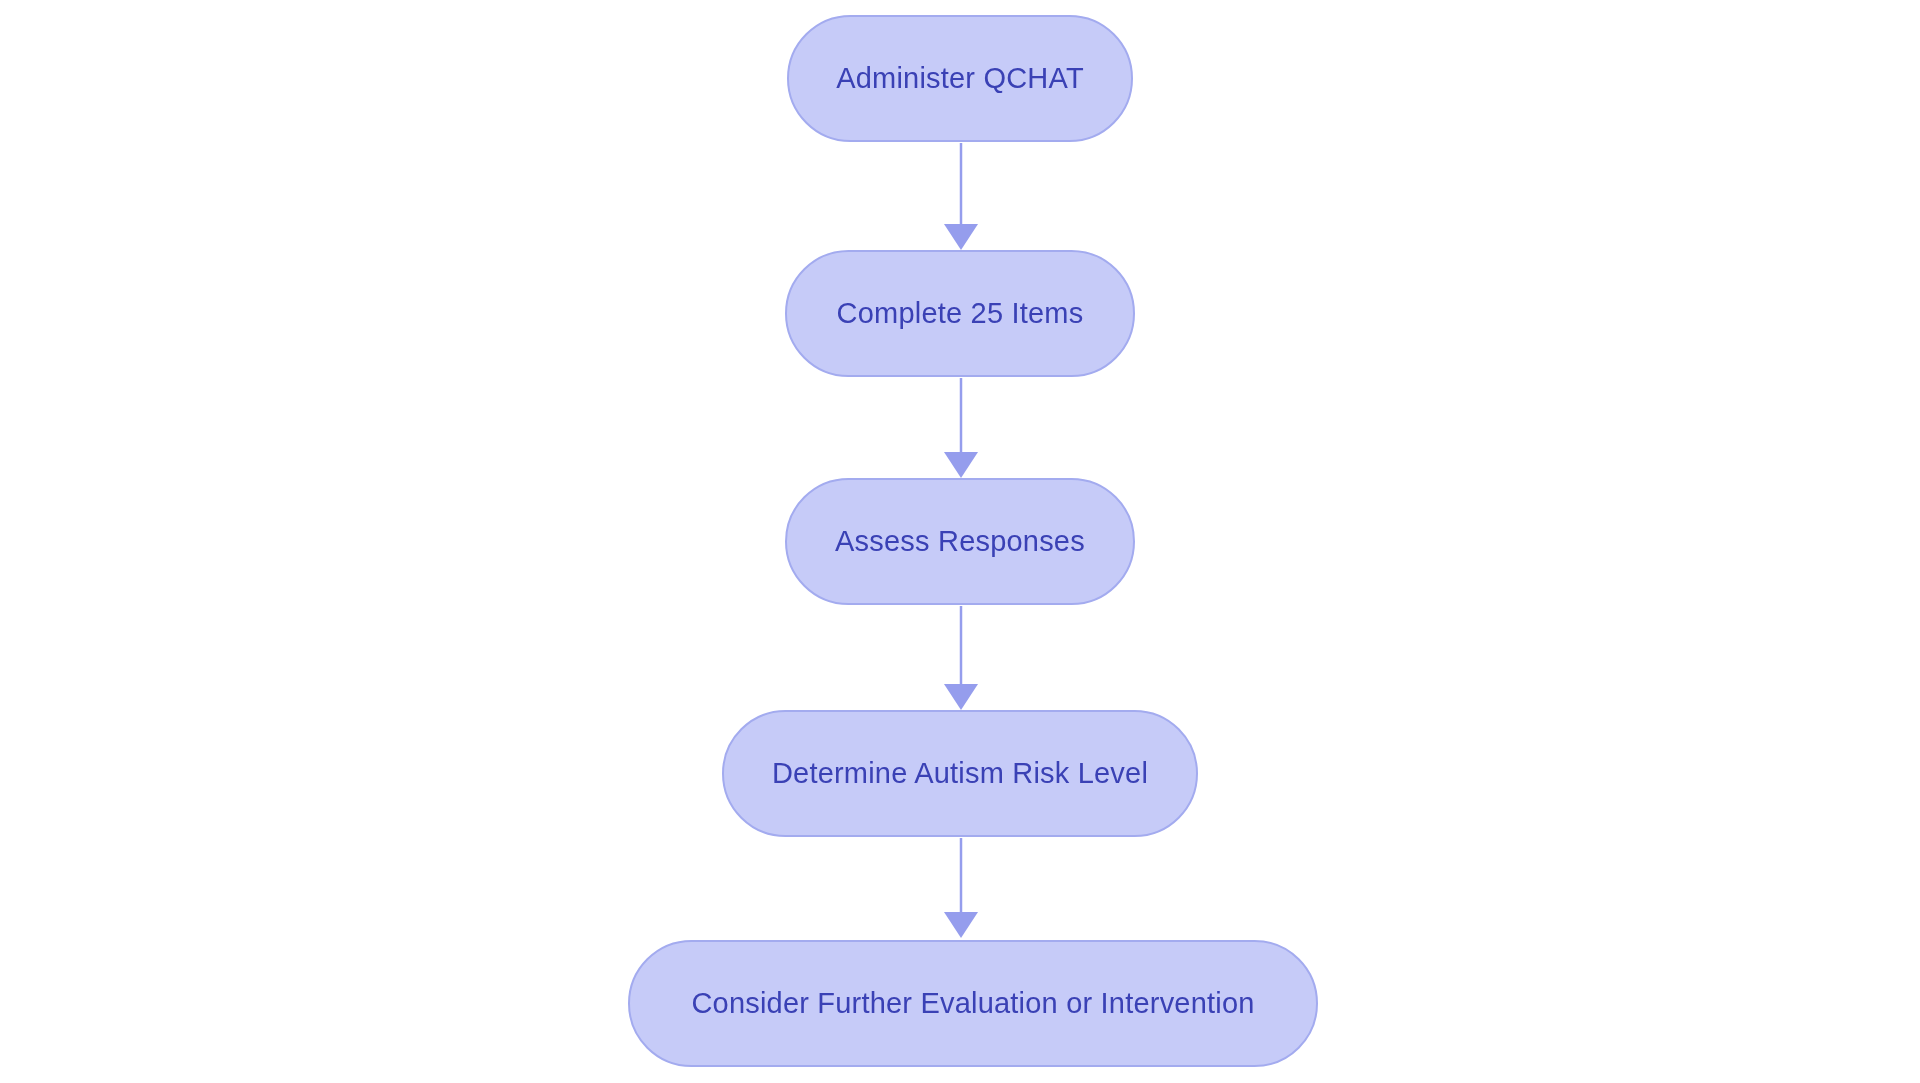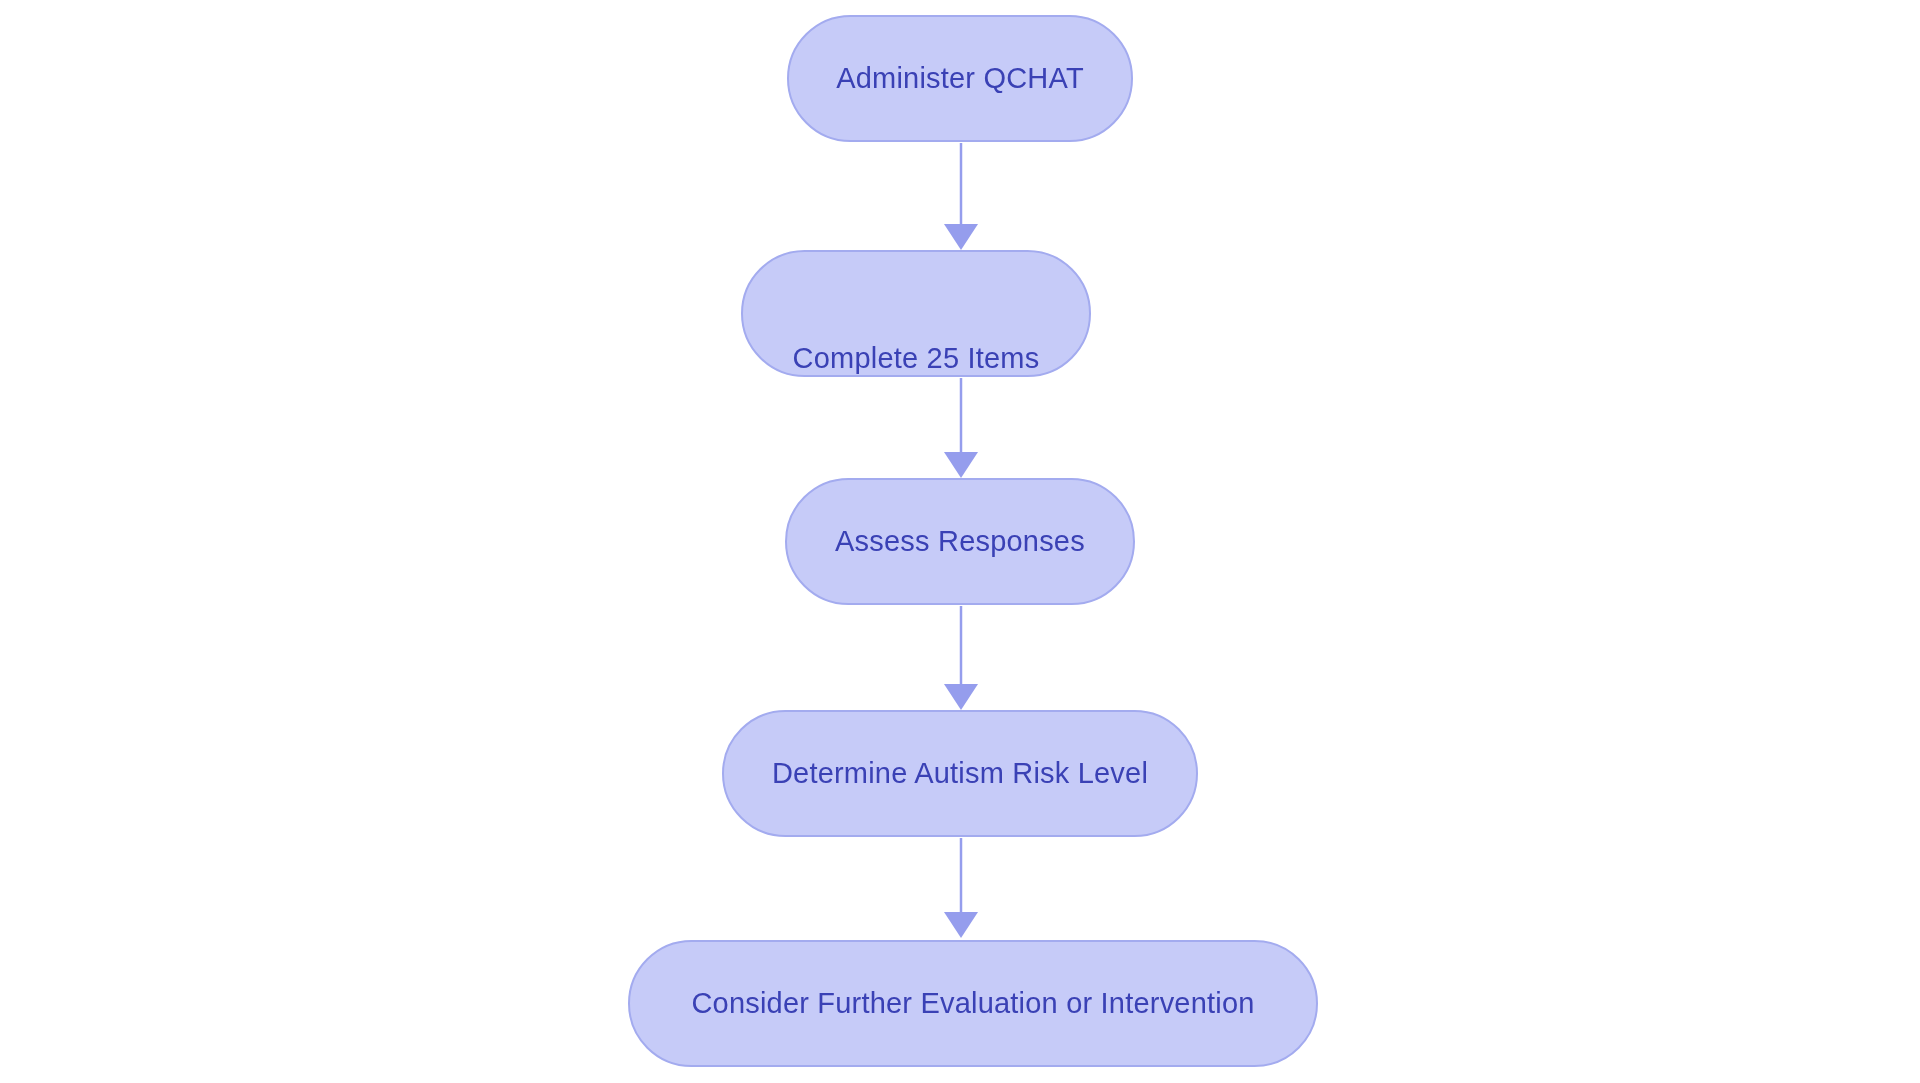--- a/index.html
+++ b/index.html
@@ -32,21 +32,21 @@
     border-radius: 64px;
     display: flex;
     align-items: center;
     justify-content: center;
     color: #3a41b5;
     font-size: 29px;
     letter-spacing: 0.2px;
     white-space: nowrap;
   }
   .n1 { left: 787px; top: 15px;  width: 346px; }
-  .n2 { left: 741px; top: 250px; width: 350px; align-items: flex-end; }
+  .n2 { left: 785px; top: 250px; width: 350px; }
   .n3 { left: 785px; top: 478px; width: 350px; }
   .n4 { left: 722px; top: 710px; width: 476px; }
   .n5 { left: 628px; top: 940px; width: 690px; }
   .edge-line {
     stroke: #959ded;
     stroke-width: 2.5;
     fill: none;
   }
   .edge-head {
     fill: #959ded;

